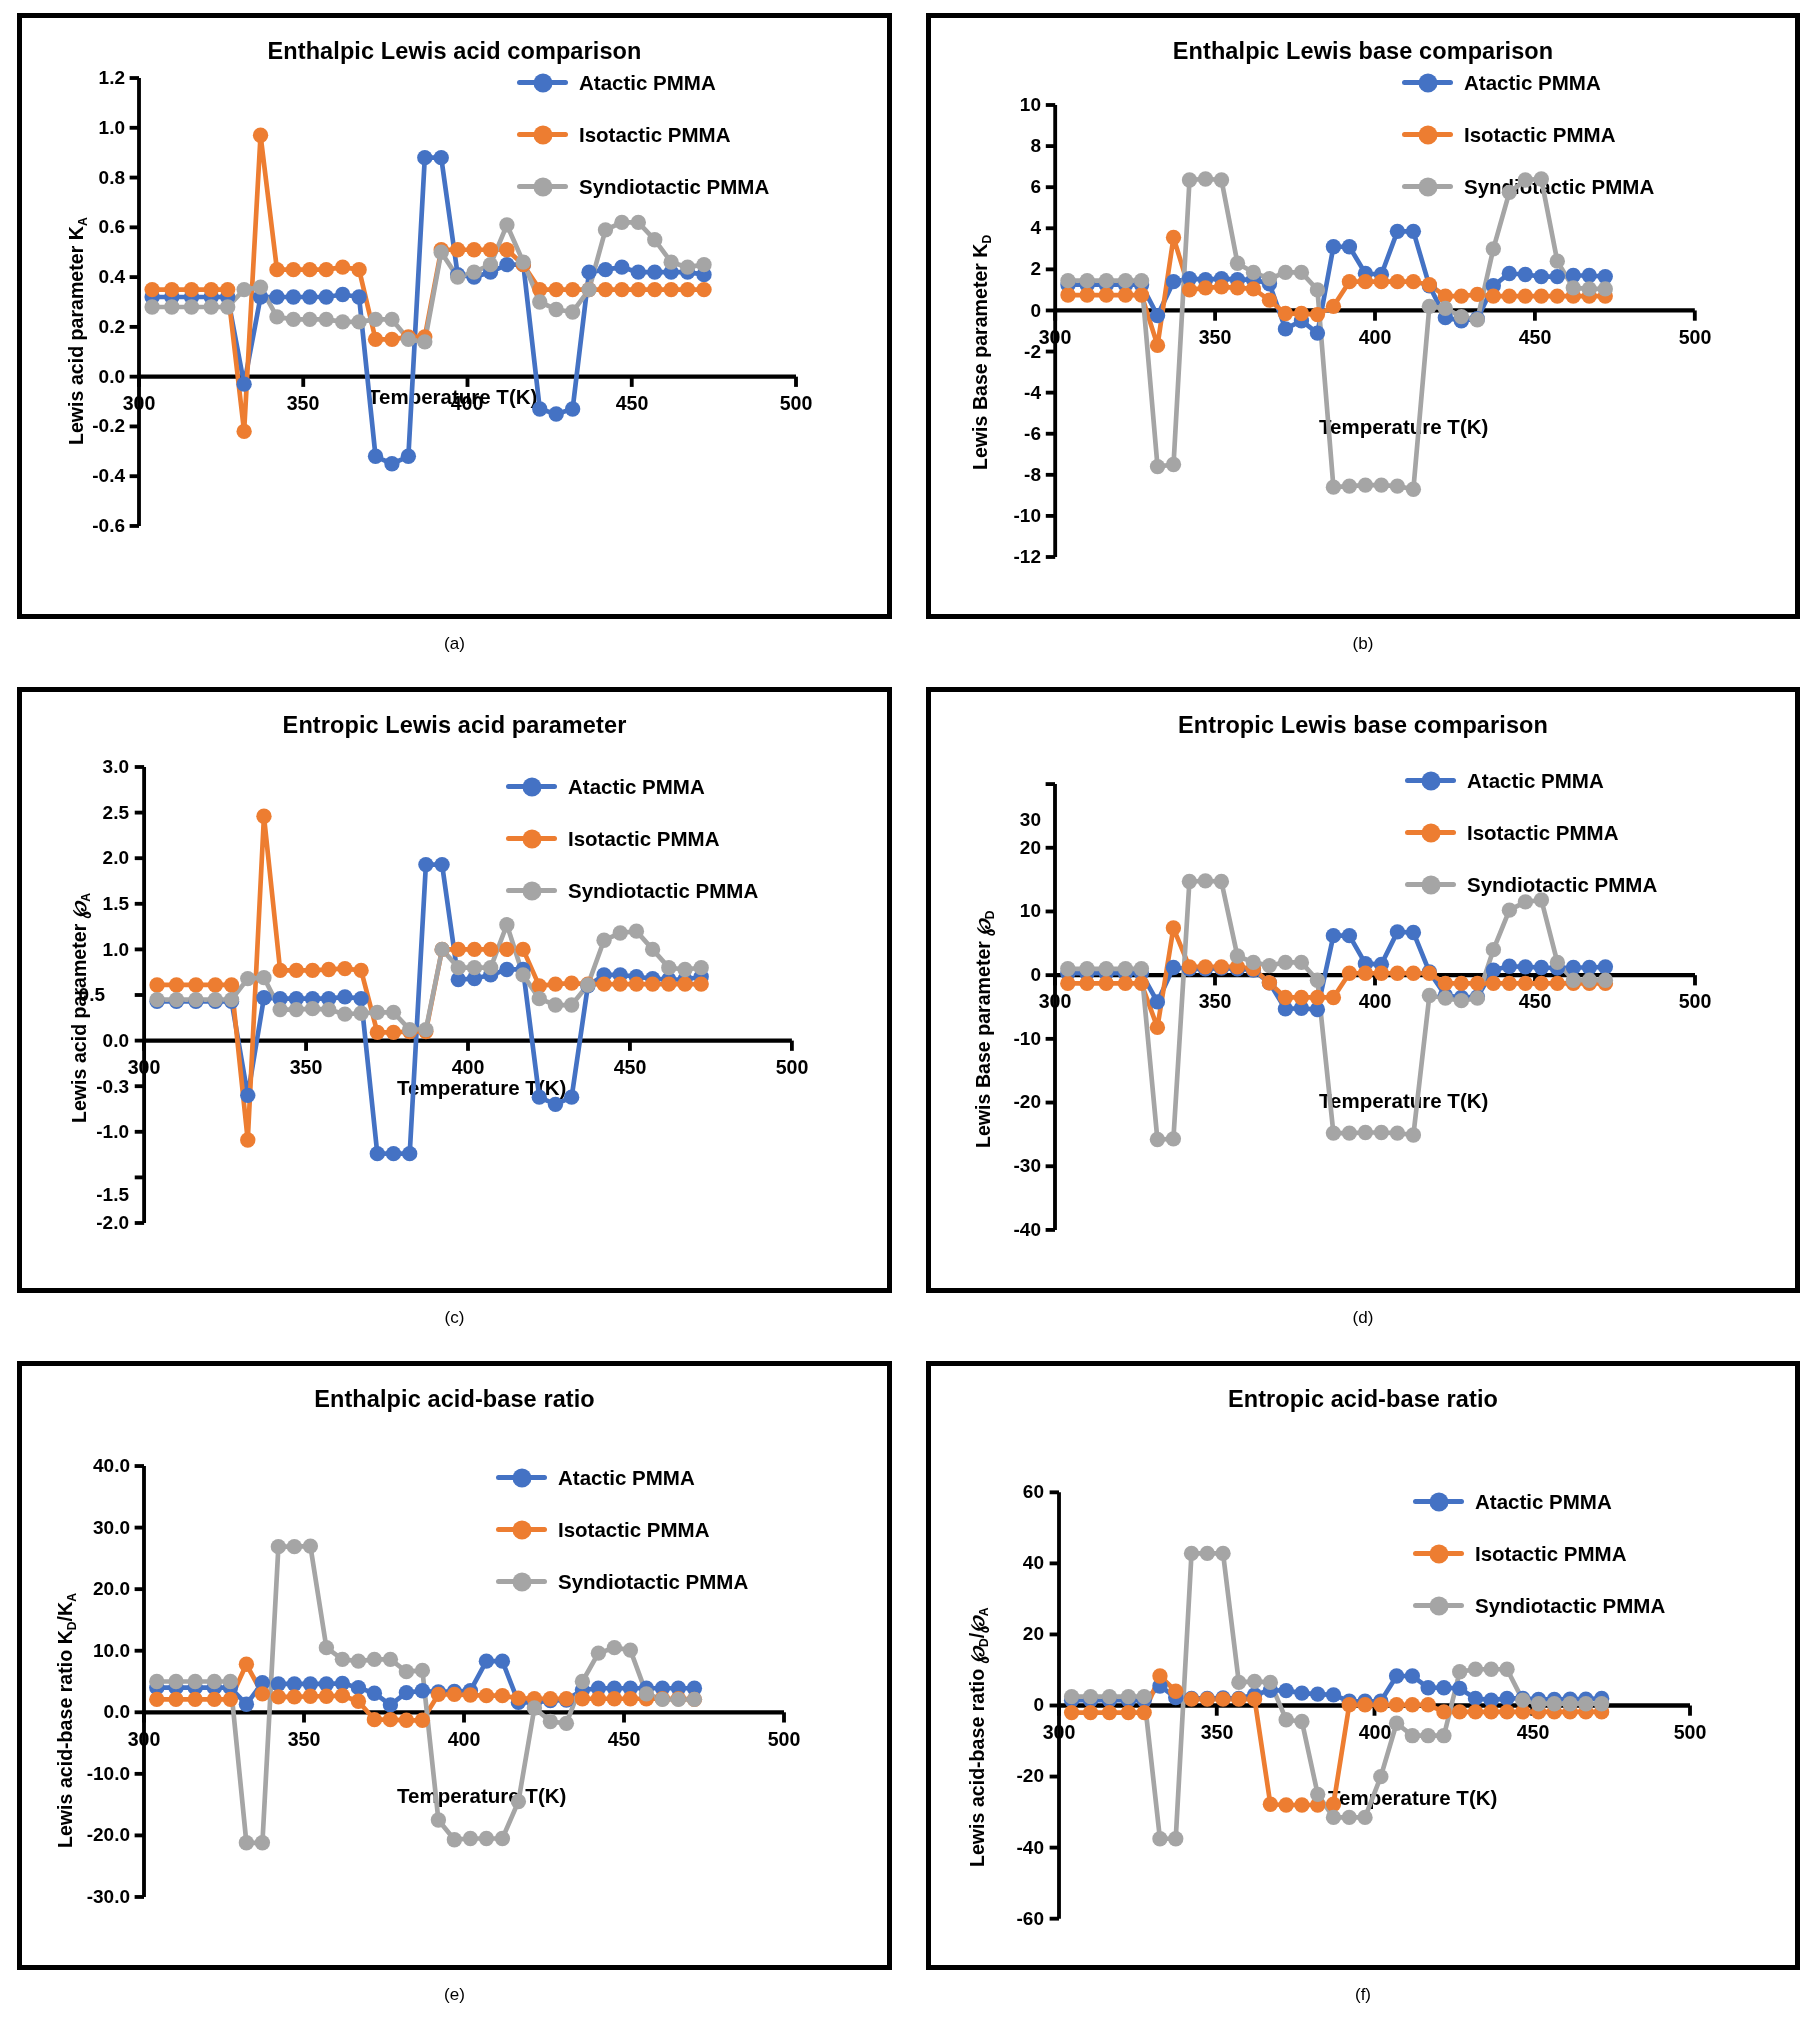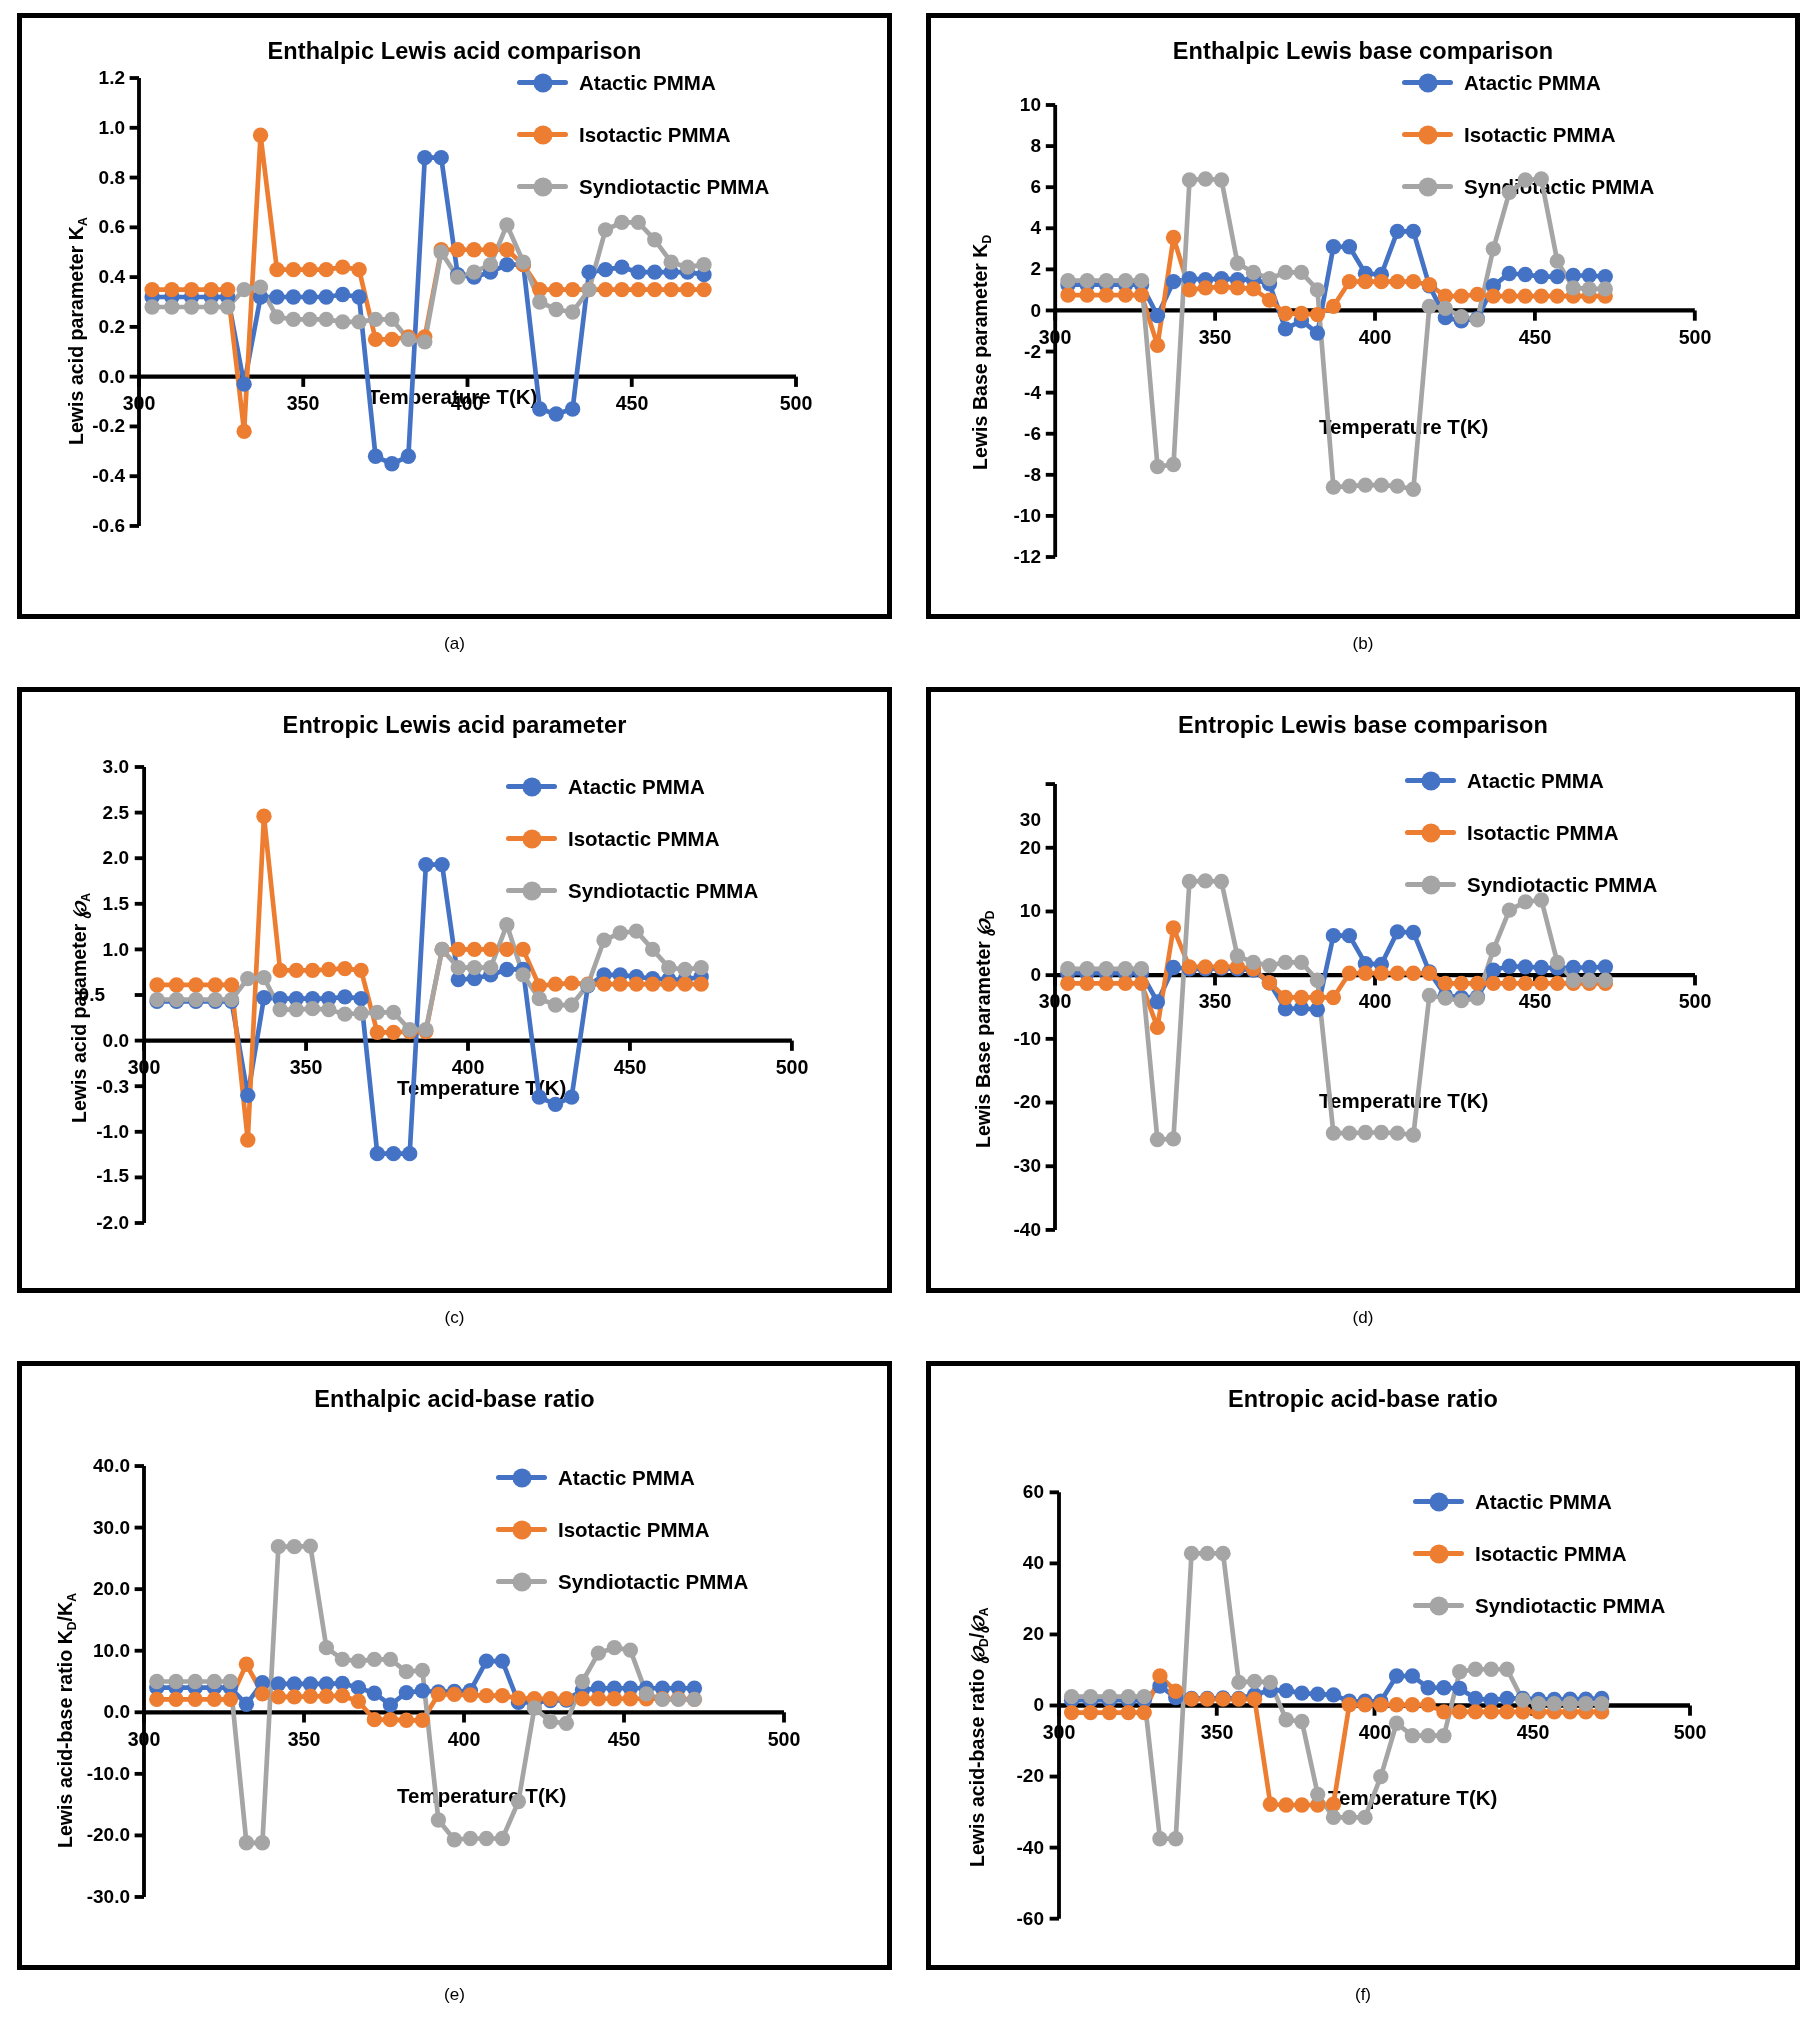--- a/index.html
+++ b/index.html
@@ -525,21 +525,21 @@
               <circle cx="1041.2" cy="511.4599999999999" r="18" fill="#A5A5A5"></circle>
               <circle cx="1079.2" cy="406.6" r="18" fill="#A5A5A5"></circle>
               <circle cx="1117.2" cy="389.48000000000013" r="18" fill="#A5A5A5"></circle>
               <circle cx="1155.2" cy="385.19999999999993" r="18" fill="#A5A5A5"></circle>
               <circle cx="1193.2" cy="428" r="18" fill="#A5A5A5"></circle>
               <circle cx="1231.2" cy="470.80000000000007" r="18" fill="#A5A5A5"></circle>
               <circle cx="1269.2" cy="475.0799999999999" r="18" fill="#A5A5A5"></circle>
               <circle cx="1307.2" cy="470.80000000000007" r="18" fill="#A5A5A5"></circle>
             </svg>
         <div class="tick-y" style="right: 663px; top: 456px;">-2.0</div>
-            <div class="tick-y" style="right: 663px; top: 409px;">-1.5</div>
+            <div class="tick-y" style="right: 663px; top: 428px;">-1.5</div>
             <div class="tick-y" style="right: 663px; top: 365px;">-1.0</div>
             <div class="tick-y" style="right: 663px; top: 320px;">-0.3</div>
             <div class="tick-y" style="right: 663px; top: 274px;">0.0</div>
             <div class="tick-y" style="right: 687px; top: 228px;">0.5</div>
             <div class="tick-y" style="right: 663px; top: 183px;">1.0</div>
             <div class="tick-y" style="right: 663px; top: 137px;">1.5</div>
             <div class="tick-y" style="right: 663px; top: 91px;">2.0</div>
             <div class="tick-y" style="right: 663px; top: 46px;">2.5</div>
             <div class="tick-y" style="right: 663px; top: 0px;">3.0</div>
             <div class="tick-x" style="left: 0px; top: 289px;">300</div>

